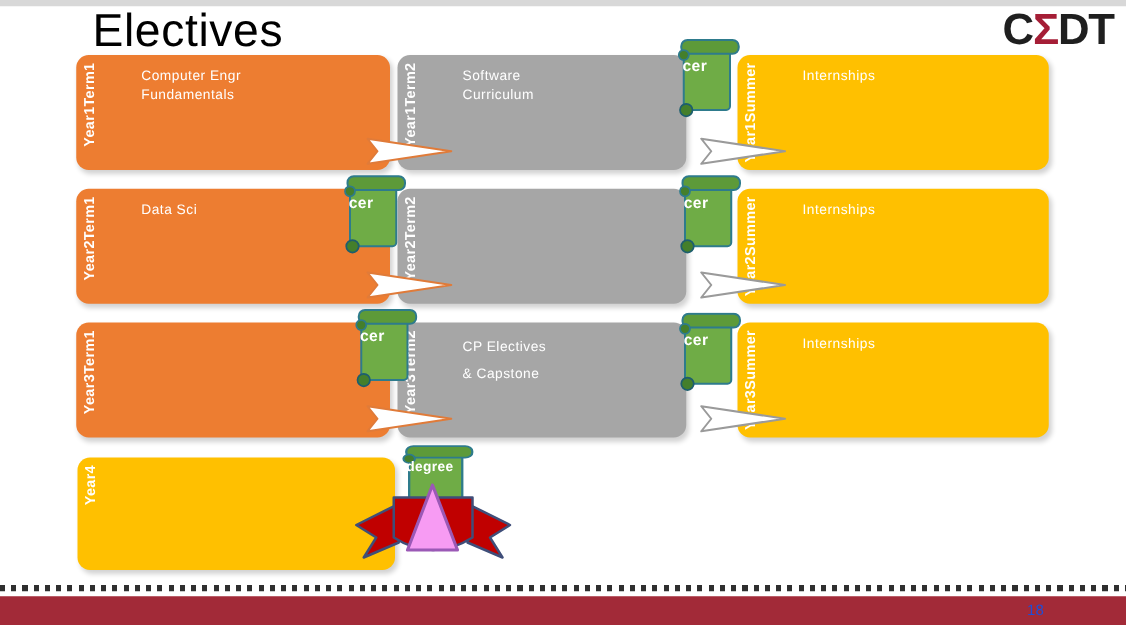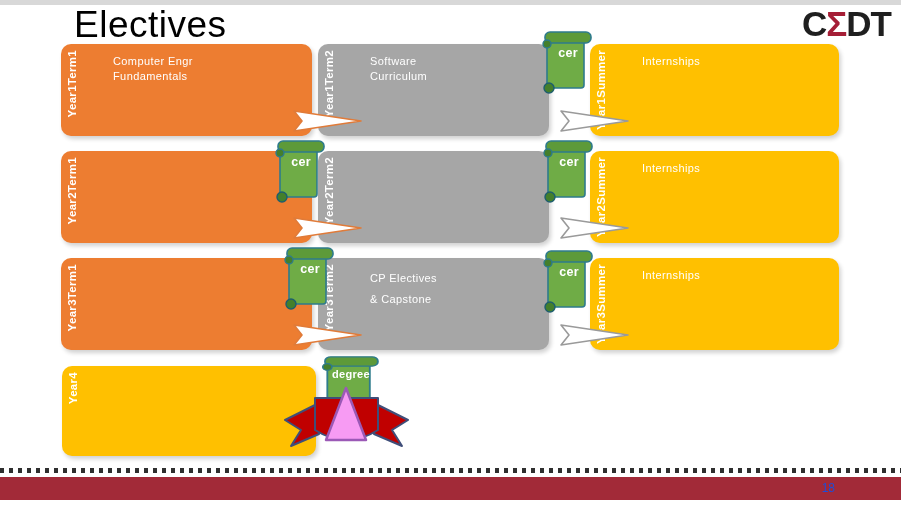--- a/index.html
+++ b/index.html
@@ -23,21 +23,21 @@
   .vlabel{
     position:absolute;left:5px;top:6px;color:#fff;font-size:11.5px;font-weight:bold;
     letter-spacing:.3px;white-space:nowrap;
     transform-origin:0 0;transform:rotate(-90deg) translateX(-100%);
   }
   .arrow{position:absolute;width:70px;height:26px;z-index:3}
   .arrow svg{display:block;width:100%;height:100%}
   .scroll{position:absolute;width:54px;height:64px;z-index:4}
   .scroll svg{position:absolute;left:0;top:0;width:100%;height:100%}
   .scroll .slabel{
-    position:absolute;left:8px;right:2px;top:15px;text-align:center;
+    position:absolute;left:8px;right:2px;top:15px;text-align:left;
     color:#fff;font-weight:bold;font-size:12.5px;letter-spacing:.3px;
   }
   .scroll.deg{width:62px;height:54px}
   .scroll.deg .slabel{top:12px;font-size:11px}
   .ribbon{position:absolute;left:281px;top:386px;width:131px;height:70px;z-index:5}
   .ribbon svg{display:block;width:100%;height:100%}
   .dots{
     position:absolute;left:0;top:468px;width:901px;height:5px;
     background:repeating-linear-gradient(90deg,#2f2f2f 0,#2f2f2f 4px,transparent 4px,transparent 9px);
   }
@@ -63,20 +63,21 @@
   <div class="box-text">Software
 Curriculum</div>
 </div>
 <div class="box yellow" style="left:590px;top:44px;width:249px;height:92px">
   <span class="vlabel">Year1Summer</span>
   <div class="box-text">Internships</div>
 </div>
 
 <div class="box orange" style="left:61px;top:151px;width:251px;height:92px">
   <span class="vlabel">Year2Term1</span>
+  <div class="box-text">Data Sci</div>
 </div>
 <div class="box gray" style="left:318px;top:151px;width:231px;height:92px">
   <span class="vlabel">Year2Term2</span>
 </div>
 <div class="box yellow" style="left:590px;top:151px;width:249px;height:92px">
   <span class="vlabel">Year2Summer</span>
   <div class="box-text">Internships</div>
 </div>
 
 <div class="box orange" style="left:61px;top:258px;width:251px;height:92px">

